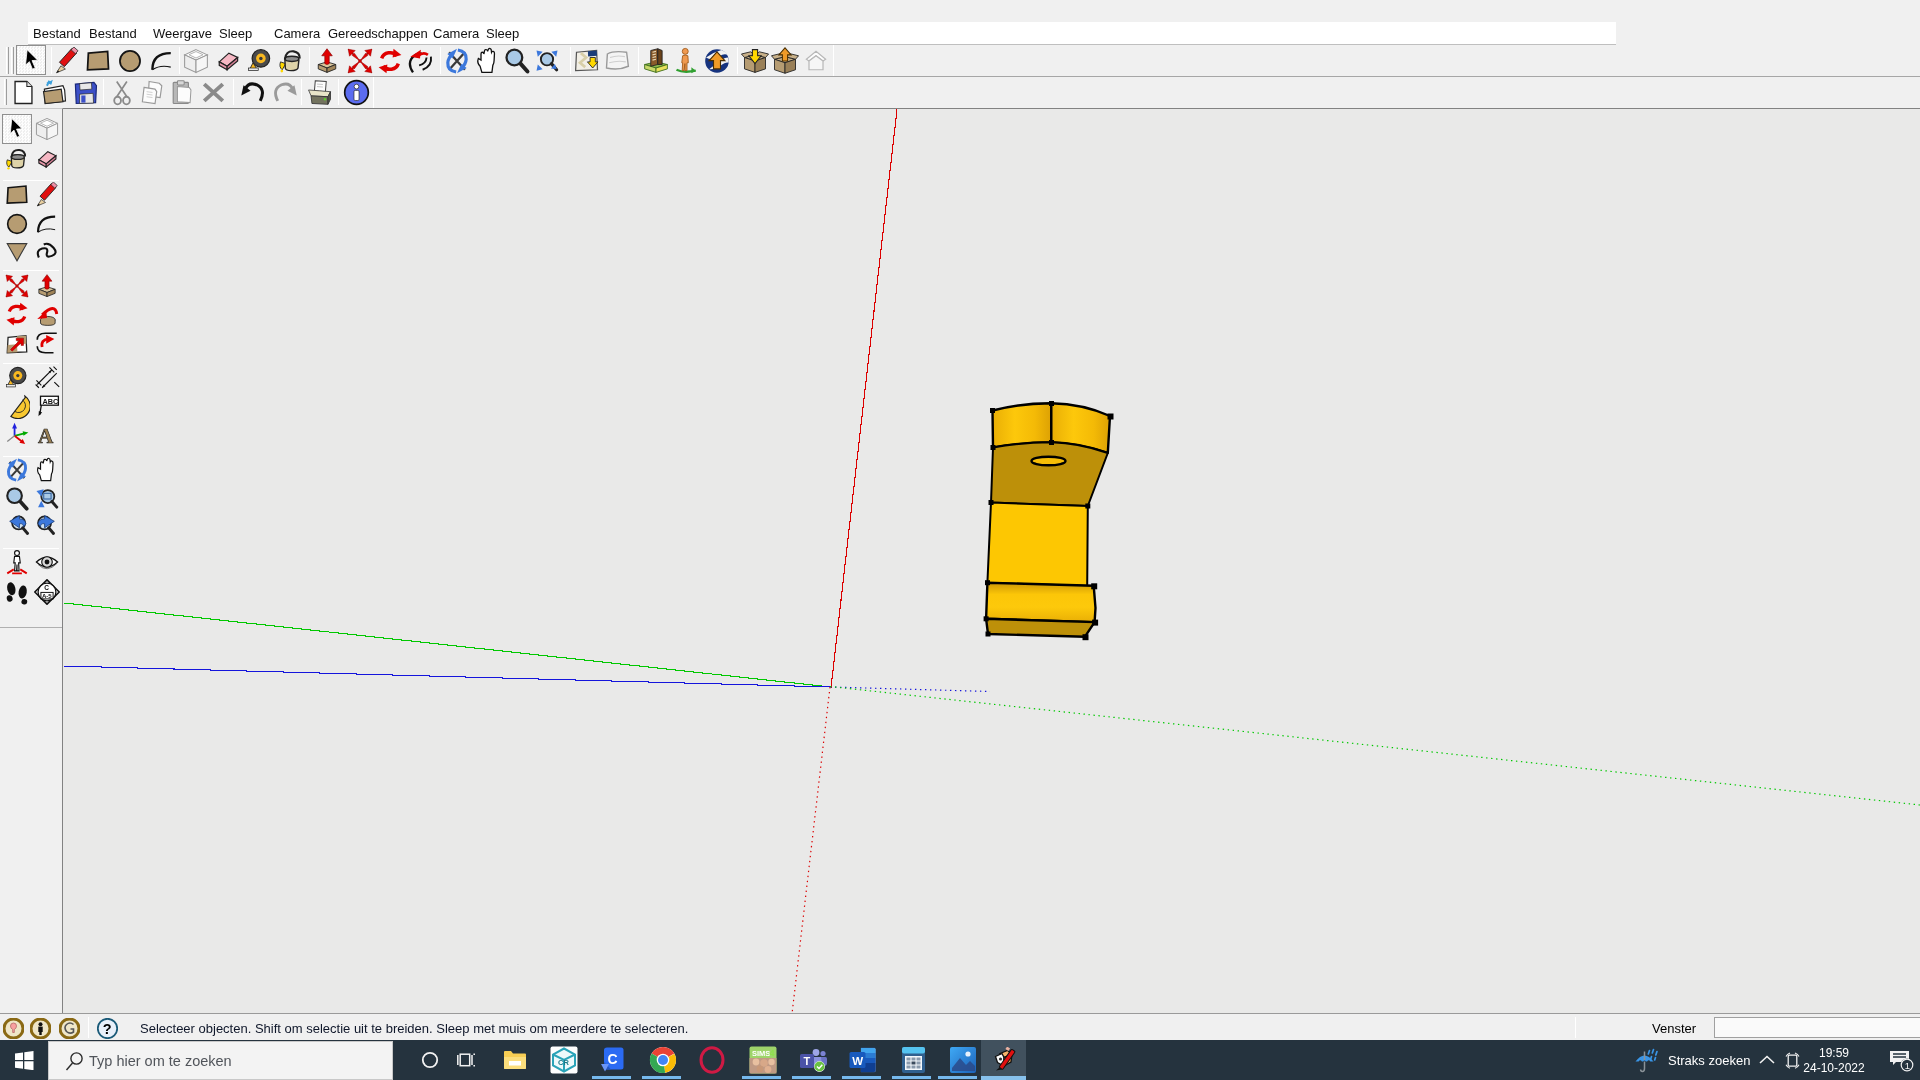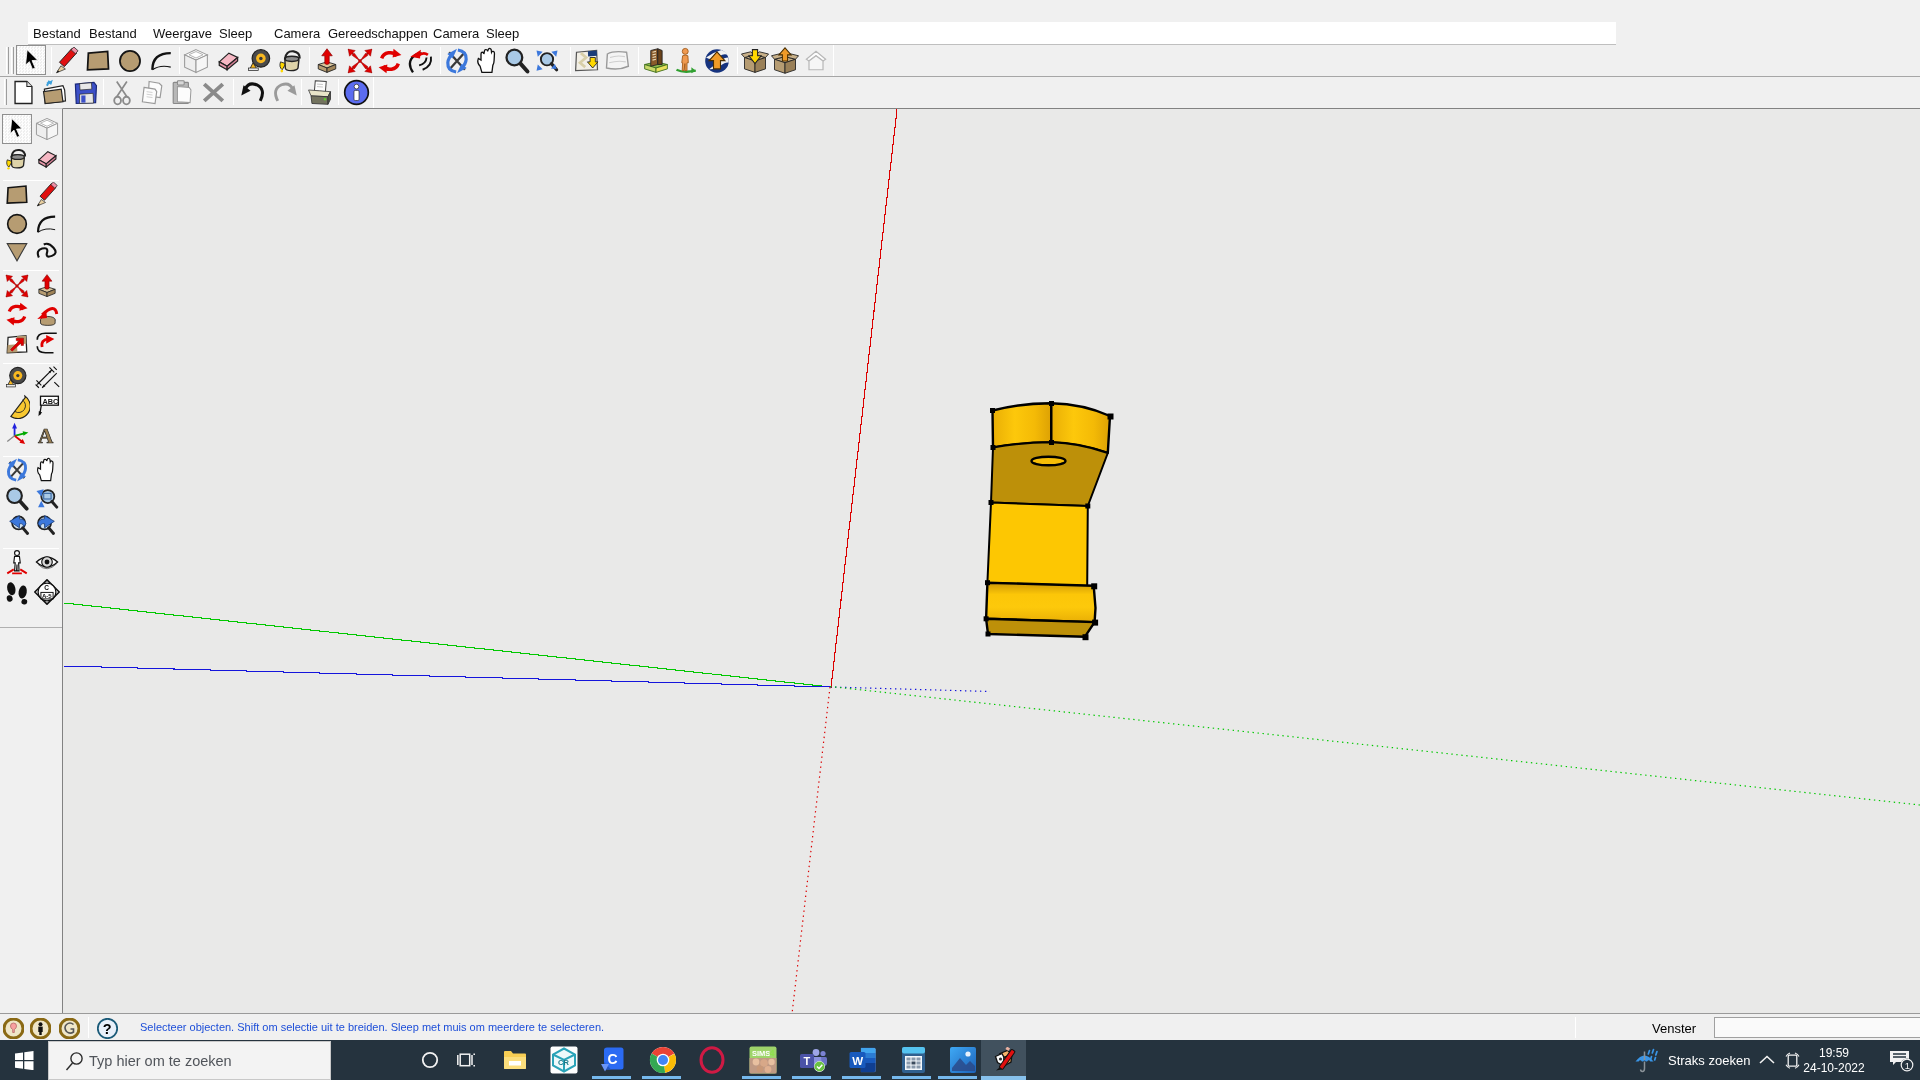--- a/index.html
+++ b/index.html
@@ -21,26 +21,26 @@
 .ic { position:absolute; }
 .pressed { background:#fbfbfb; border:1px solid #8f8f8f;
   background-image:repeating-conic-gradient(#fdfdfd 0% 25%, #efefef 0% 50%); background-size:3px 3px; }
 
 #canvas { left:63px; top:108px; width:1857px; height:905px; background:#e9e9e8; border-top:1px solid #828282; }
 
 #leftbar { left:0; top:108px; width:63px; height:905px; background:#f0f0f0; border-right:1px solid #828282; border-top:1px solid #c8c8c8;}
 #lefttools { left:0; top:2px; width:62px; height:517px; border-bottom:1px solid #b0b0b0; }
 
 #statusbar { left:0; top:1013px; width:1920px; height:27px; background:#f0f0f0; border-top:1px solid #9a9a9a; }
-#status-text { left:140px; top:7px; font-size:11px; color:#1d4ed8; }
+#status-text { left:140px; top:7px; font-size:13px; color:#0f172a; }
 #metingen { left:1652px; top:7px; font-size:13px; color:#000; }
 #meas-box { left:1714px; top:3px; width:206px; height:21px; background:#fafafa; border:1px solid #a0a0a0; border-right:none; }
 
 #taskbar { left:0; top:1040px; width:1920px; height:40px; background:#25333e; }
-#searchbox { left:48px; top:1px; width:283px; height:39px; background:#f3f3f3; border:1px solid #c8c8c8; }
+#searchbox { left:48px; top:1px; width:345px; height:39px; background:#f3f3f3; border:1px solid #c8c8c8; }
 #search-text { position:absolute; left:40px; top:11px; font-size:14.5px; color:#50545a; }
 .tb-underline { position:absolute; top:36px; height:3px; background:#76b9ed; }
 #sk-btn { left:981px; top:0px; width:45px; height:40px; background:#41515e; }
 #sk-underline { left:981px; top:36px; width:45px; height:4px; background:#87c1ec; }
 .tray-text { position:absolute; color:#ffffff; font-size:13px; }
 .clock { position:absolute; color:#ffffff; font-size:12px; text-align:center; width:80px; }
 </style>
 </head>
 <body>
 <div id="app">

